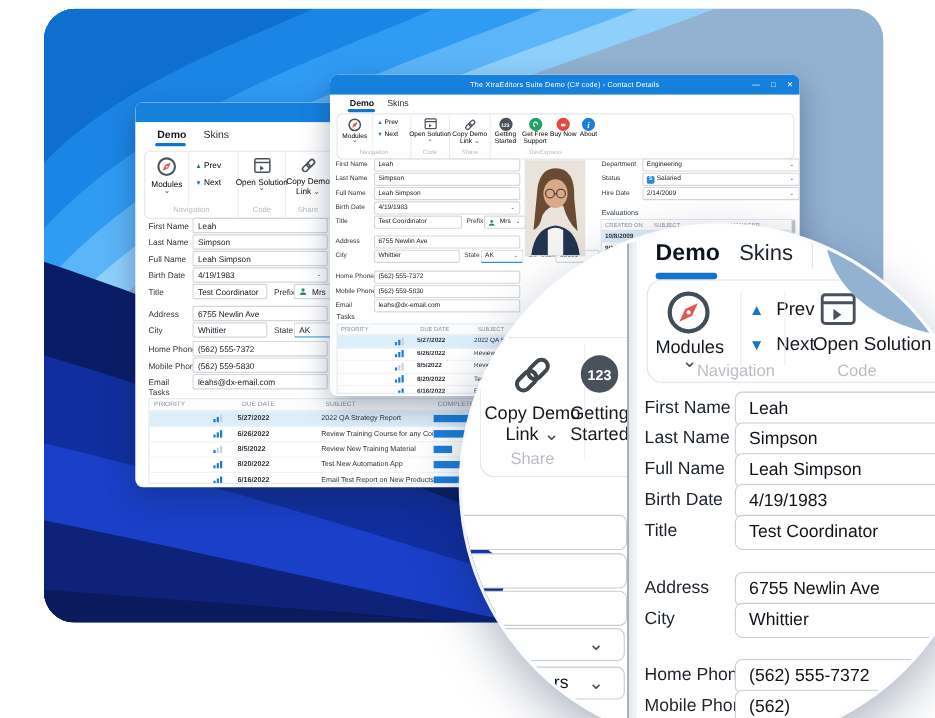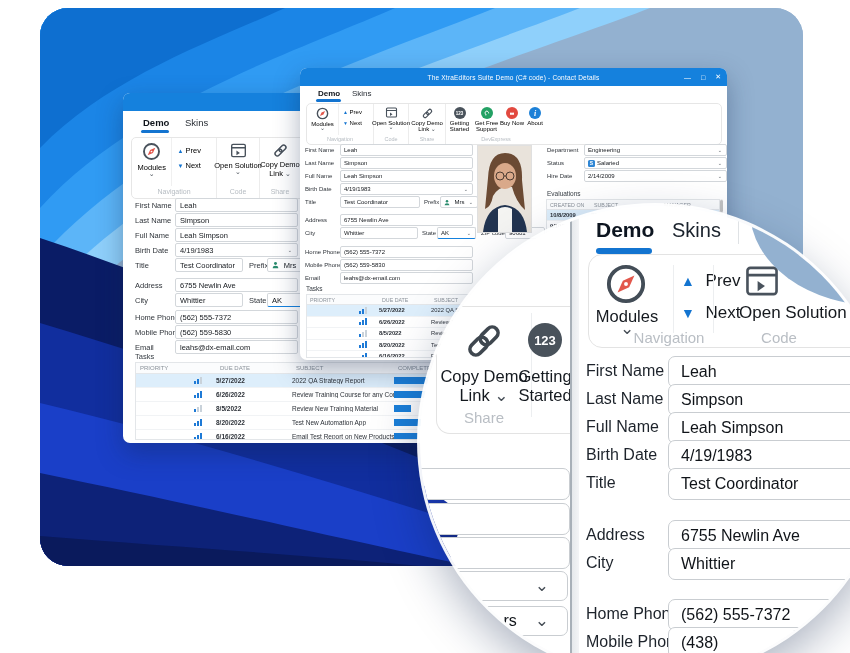--- a/index.html
+++ b/index.html
@@ -704,17 +704,17 @@
     <div class="mg-input" style="left:248px;top:342px;width:200px;padding-left:12px;">
         <span>Whittier</span>
       </div>
 
     <span class="mg-flabel" style="left:166px;top:399px;">Home Phone</span>
     <div class="mg-input" style="left:248px;top:393px;width:200px;padding-left:12px;">
         <span>(562) 555-7372</span>
       </div>
     <span class="mg-flabel" style="left:166px;top:427px;">Mobile Phone</span>
     <div class="mg-input" style="left:248px;top:421px;width:200px;padding-left:12px;">
-        <span>(438)</span>
+        <span>(562)</span>
       </div>
   </div>
 
 </div>
 
 </body></html>

